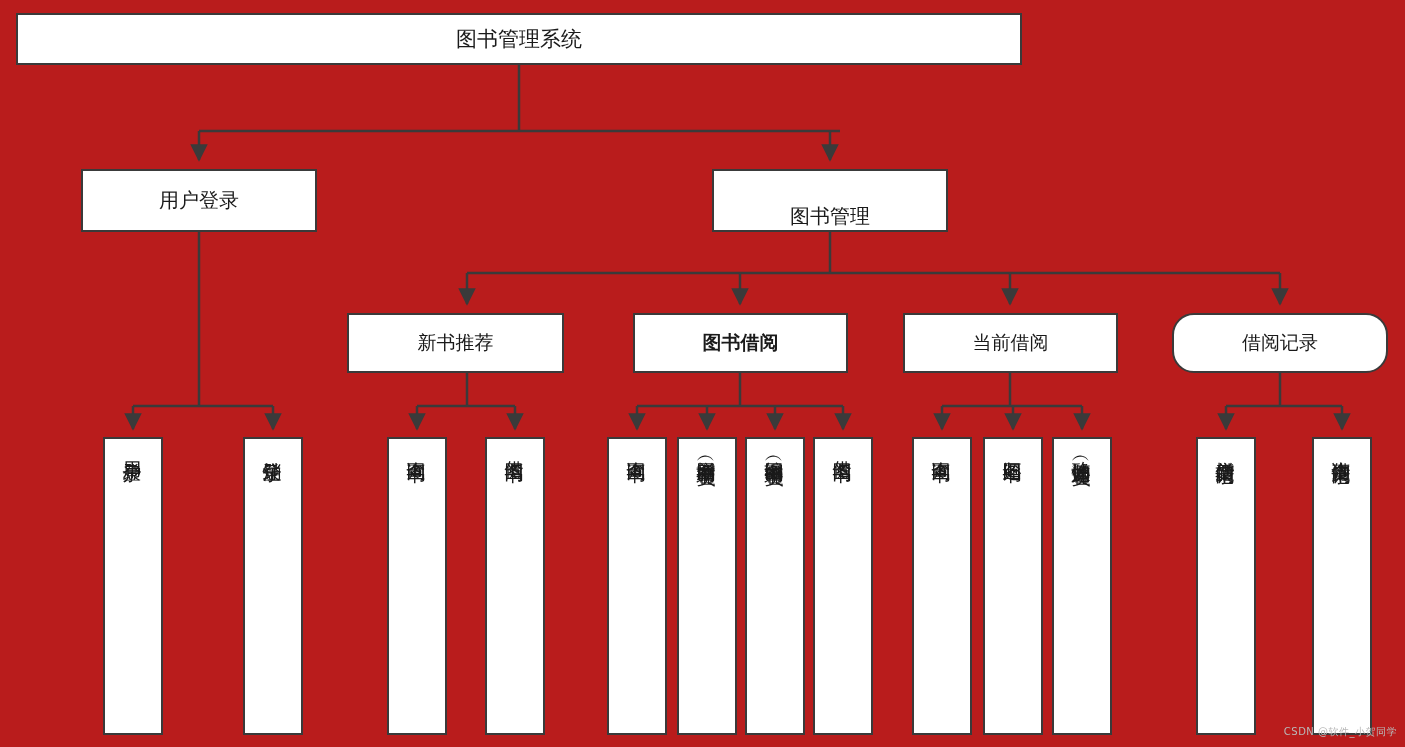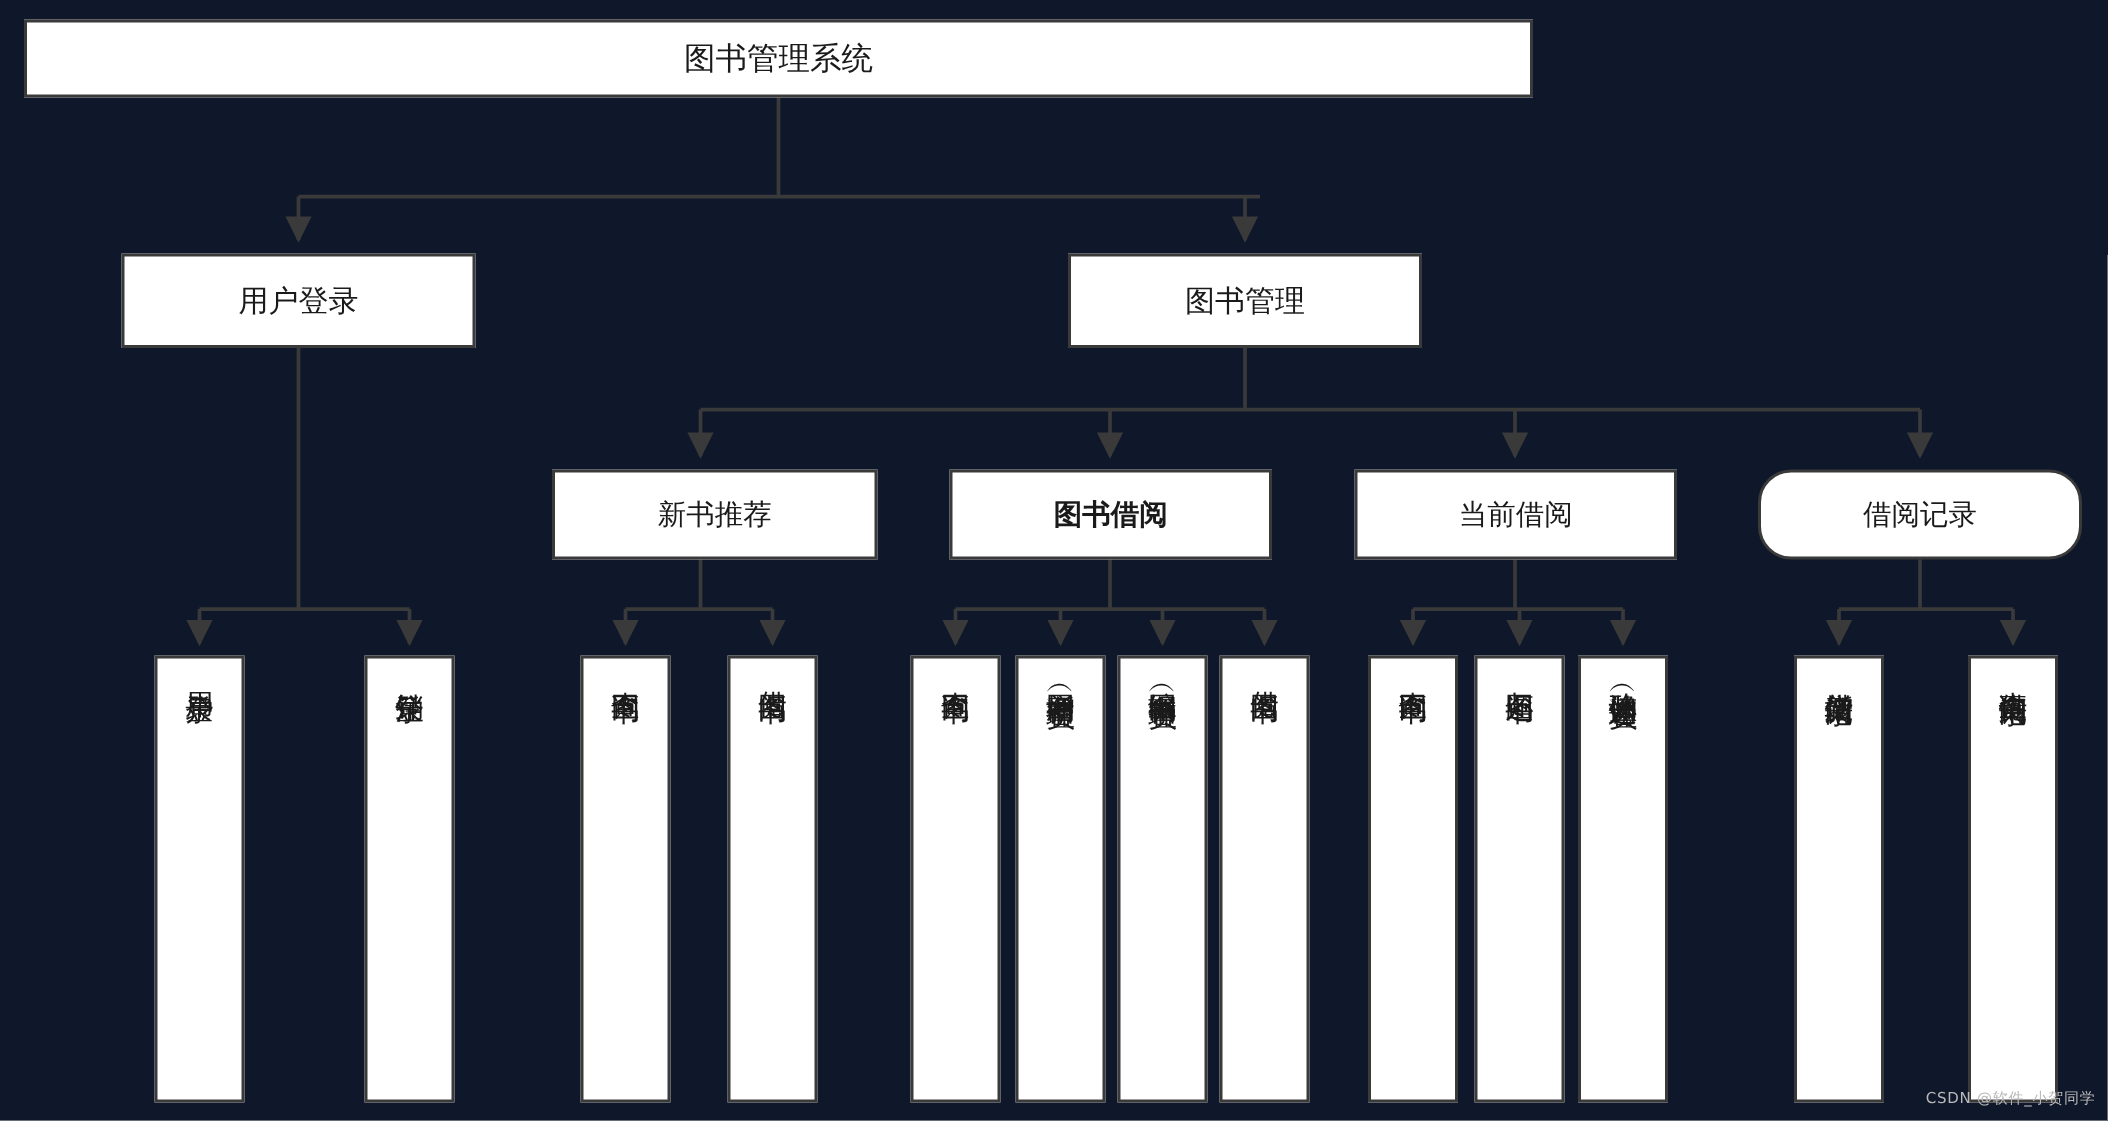--- a/index.html
+++ b/index.html
@@ -1,18 +1,18 @@
 <!DOCTYPE html>
 <html><head>
 <meta charset="utf-8">
 <style>
   html,body{margin:0;padding:0;background:#ffffff;}
   body{width:1405px;height:747px;overflow:hidden;
        font-family:"DejaVu Sans","Liberation Sans",sans-serif;}
-  #stage{position:relative;width:1405px;height:747px;background:#0f172a;}
+  #stage{position:relative;width:1405px;height:747px;background:#b91c1c;}
   svg#wires{position:absolute;left:0;top:0;width:1405px;height:747px;}
   .node{position:absolute;box-sizing:border-box;background:#ffffff;
         border:2px solid #3a3a3a;display:flex;align-items:center;
         justify-content:center;color:#1a1a1a;}
   .node.root{font-size:21px;}
   .node.lvl1{font-size:20px;}
   .node.lvl2{font-size:19px;}
   .node.leaf{font-size:19px;line-height:1.06;align-items:flex-start;
              padding-top:7px;}
   .vtext{writing-mode:vertical-rl;text-orientation:upright;
@@ -75,25 +75,25 @@
     </g>
   </svg>
 
   <div class="node root" style="left: 16px; top: 13px; width: 1006px; height: 52px;">
     <span>图书管理系统</span>
   </div>
 
   <div class="node lvl1" style="left: 81px; top: 169px; width: 236px; height: 63px;">
     <span>用户登录</span>
   </div>
-  <div class="node lvl1" style="left: 712px; top: 169px; width: 236px; height: 63px;">
+  <div class="node lvl1" style="left: 712px; top: 169px; width: 236px; height: 63px; align-items: flex-end;">
     <span>图书管理</span>
   </div>
 
-  <div class="node lvl2" style="left: 368px; top: 313px; width: 217px; height: 60px;">
+  <div class="node lvl2" style="left: 347px; top: 313px; width: 217px; height: 60px;">
     <span>新书推荐</span>
   </div>
   <div class="node lvl2" style="left: 633px; top: 313px; width: 215px; height: 60px; font-weight: bold;">
     <span>图书借阅</span>
   </div>
   <div class="node lvl2" style="left: 903px; top: 313px; width: 215px; height: 60px;">
     <span>当前借阅</span>
   </div>
   <div class="node lvl2" style="left: 1172px; top: 313px; width: 216px; height: 60px; border-radius: 22px;">
     <span>借阅记录</span>

